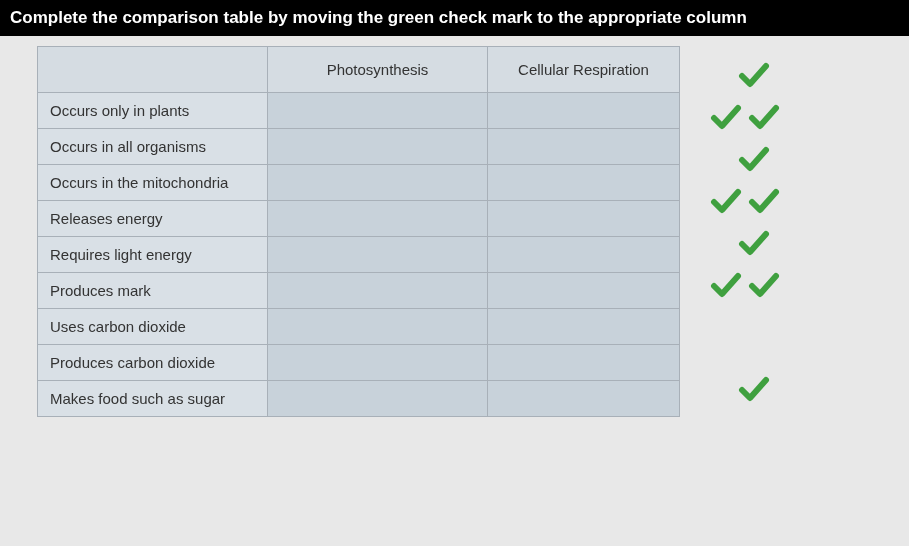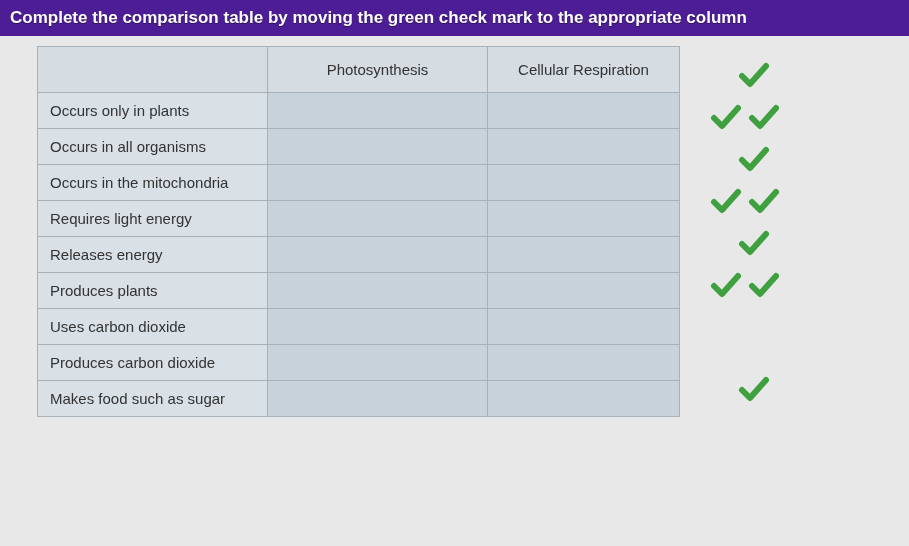--- a/index.html
+++ b/index.html
@@ -5,21 +5,21 @@
     * { margin: 0; padding: 0; box-sizing: border-box; }
     body {
       font-family: Arial, Helvetica, sans-serif;
       background: #e8e8e8;
       width: 909px;
       height: 546px;
       overflow: hidden;
       position: relative;
     }
     .title-bar {
-      background: #4c1d95;
+      background: #000000;
       color: #fff;
       font-weight: bold;
       font-size: 17px;
       padding: 8px 10px;
       text-shadow: 0 1px 1px rgba(0,0,0,0.4);
     }
     .content-area {
       display: flex;
       align-items: flex-start;
       padding: 10px 10px 0 37px;
@@ -100,31 +100,31 @@
         <td class="row-label">Occurs in all organisms</td>
         <td class="drop-cell"></td>
         <td class="drop-cell"></td>
       </tr>
       <tr>
         <td class="row-label">Occurs in the mitochondria</td>
         <td class="drop-cell"></td>
         <td class="drop-cell"></td>
       </tr>
       <tr>
+        <td class="row-label">Releases energy</td>
+        <td class="drop-cell"></td>
+        <td class="drop-cell"></td>
+      </tr>
+      <tr>
         <td class="row-label">Requires light energy</td>
         <td class="drop-cell"></td>
         <td class="drop-cell"></td>
       </tr>
       <tr>
-        <td class="row-label">Releases energy</td>
-        <td class="drop-cell"></td>
-        <td class="drop-cell"></td>
-      </tr>
-      <tr>
-        <td class="row-label">Produces plants</td>
+        <td class="row-label">Produces mark</td>
         <td class="drop-cell"></td>
         <td class="drop-cell"></td>
       </tr>
       <tr>
         <td class="row-label">Uses carbon dioxide</td>
         <td class="drop-cell"></td>
         <td class="drop-cell"></td>
       </tr>
       <tr>
         <td class="row-label">Produces carbon dioxide</td>

